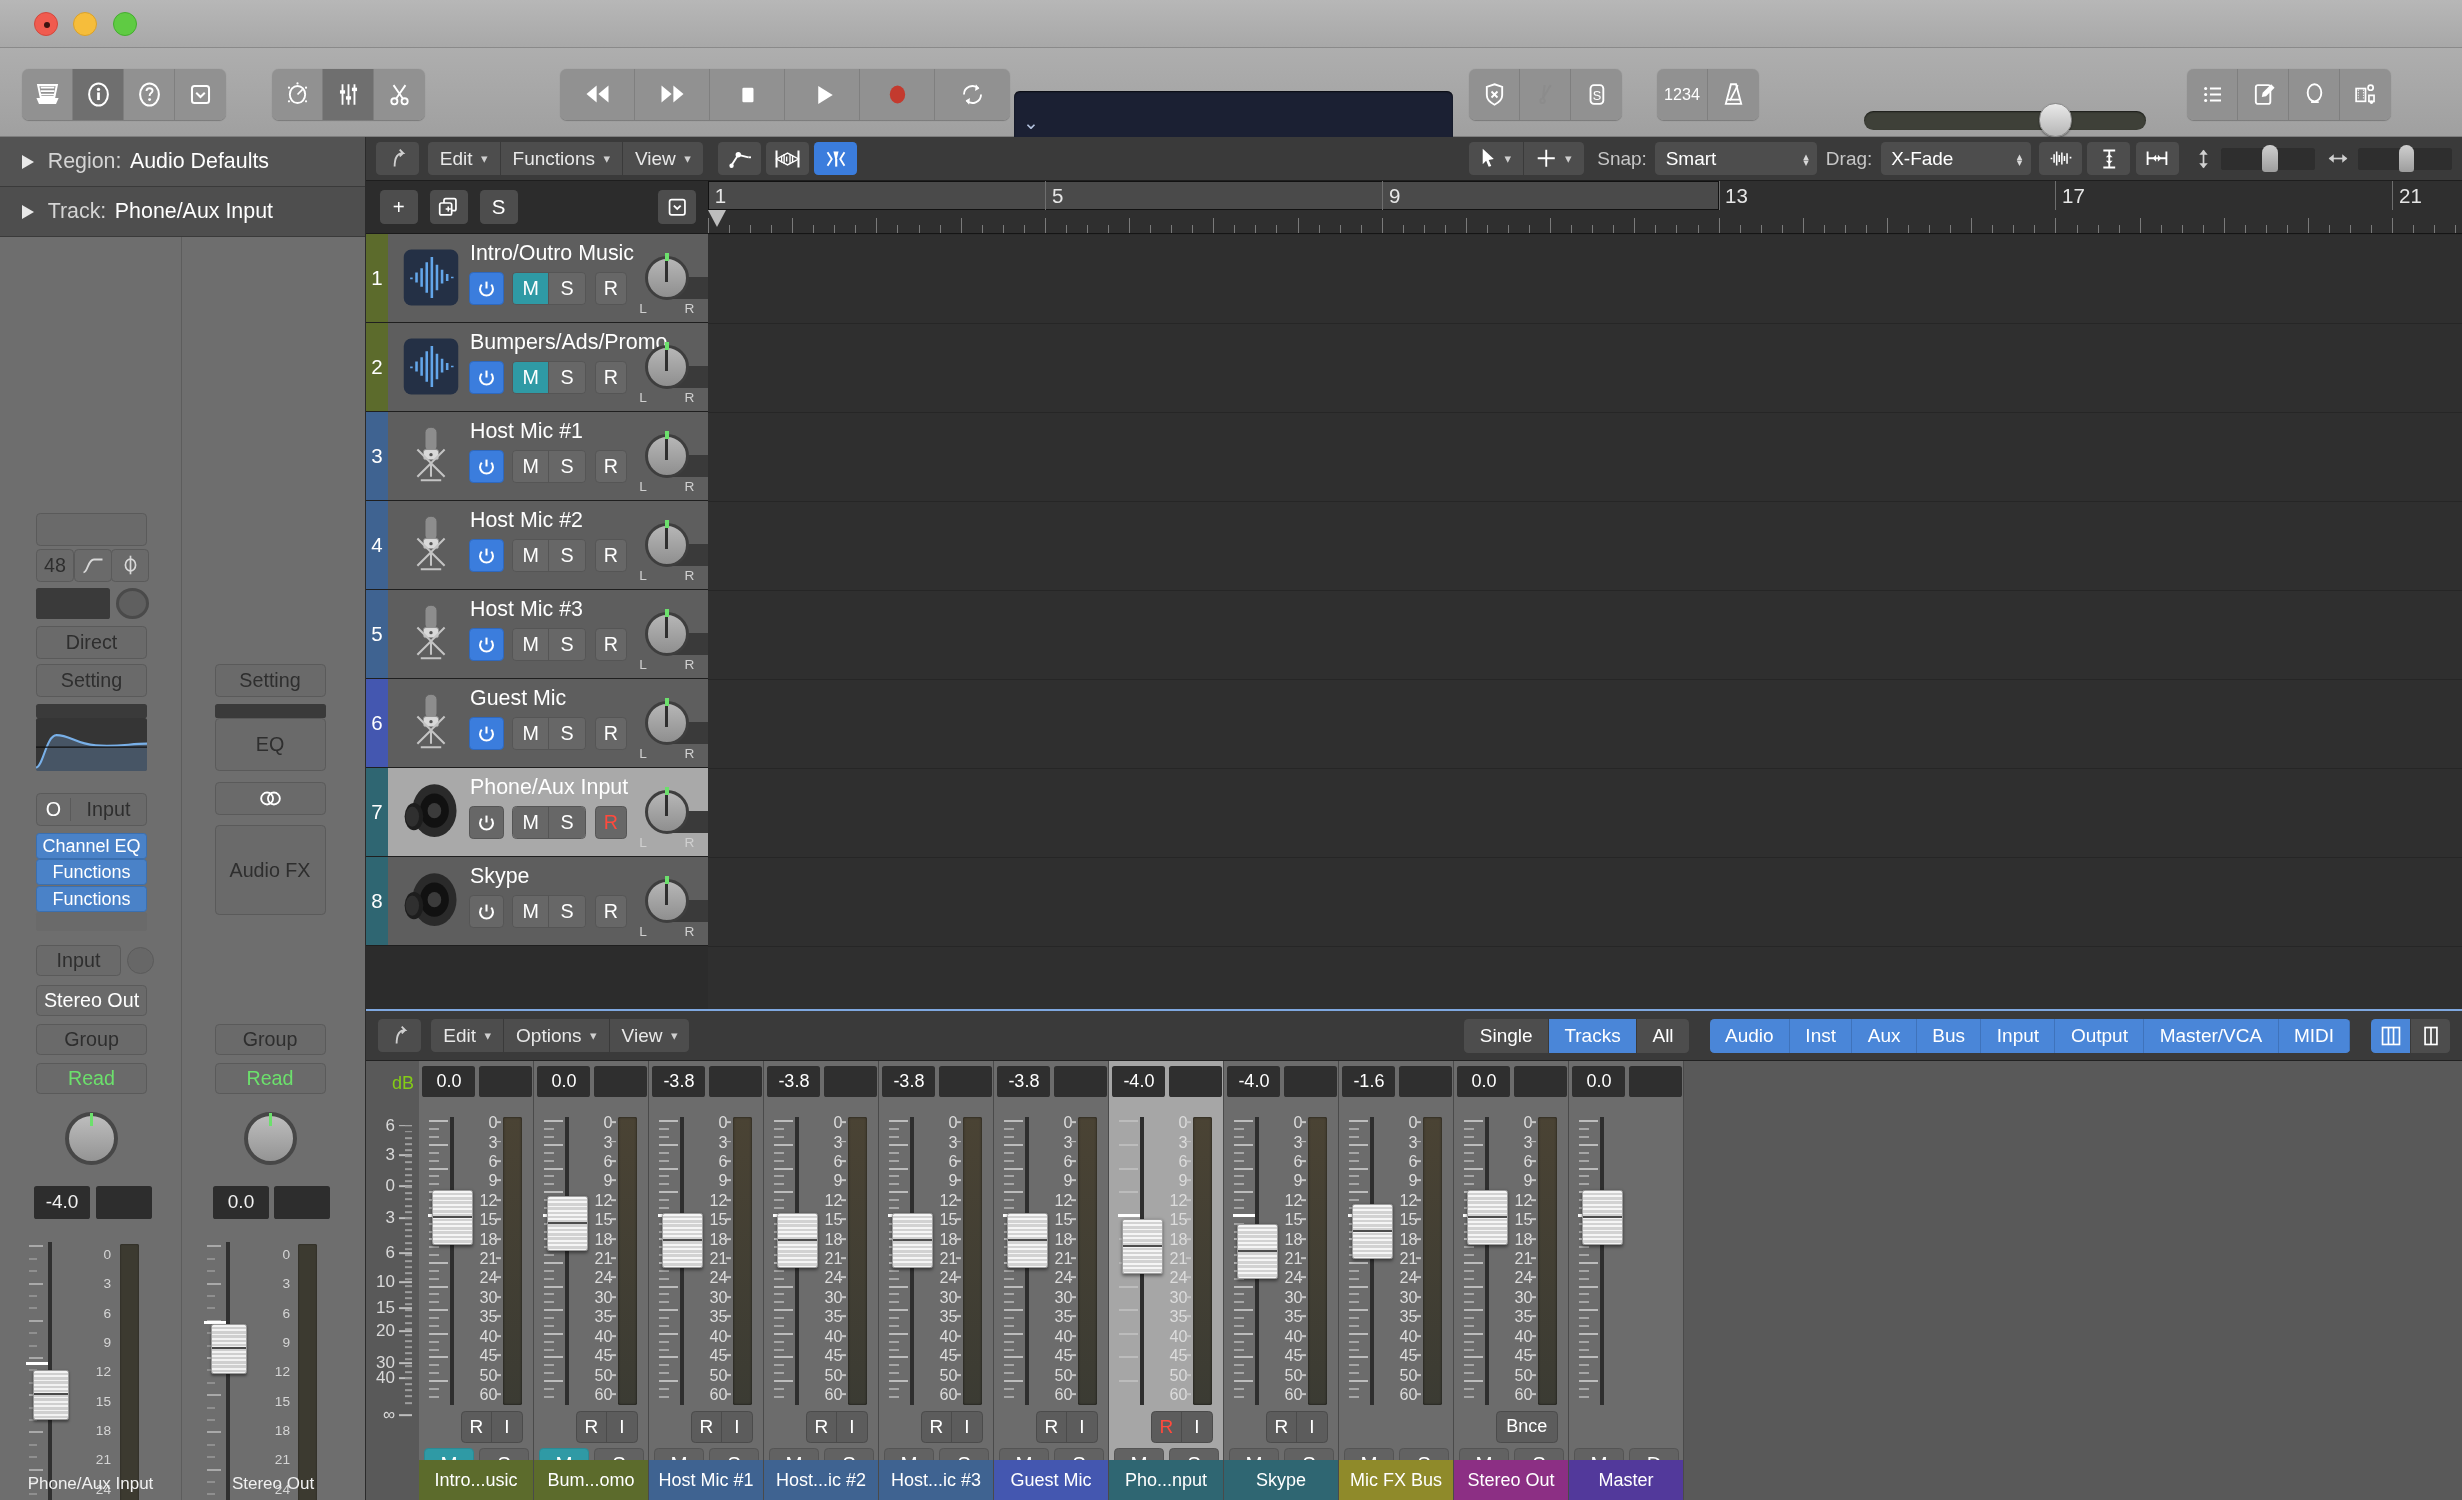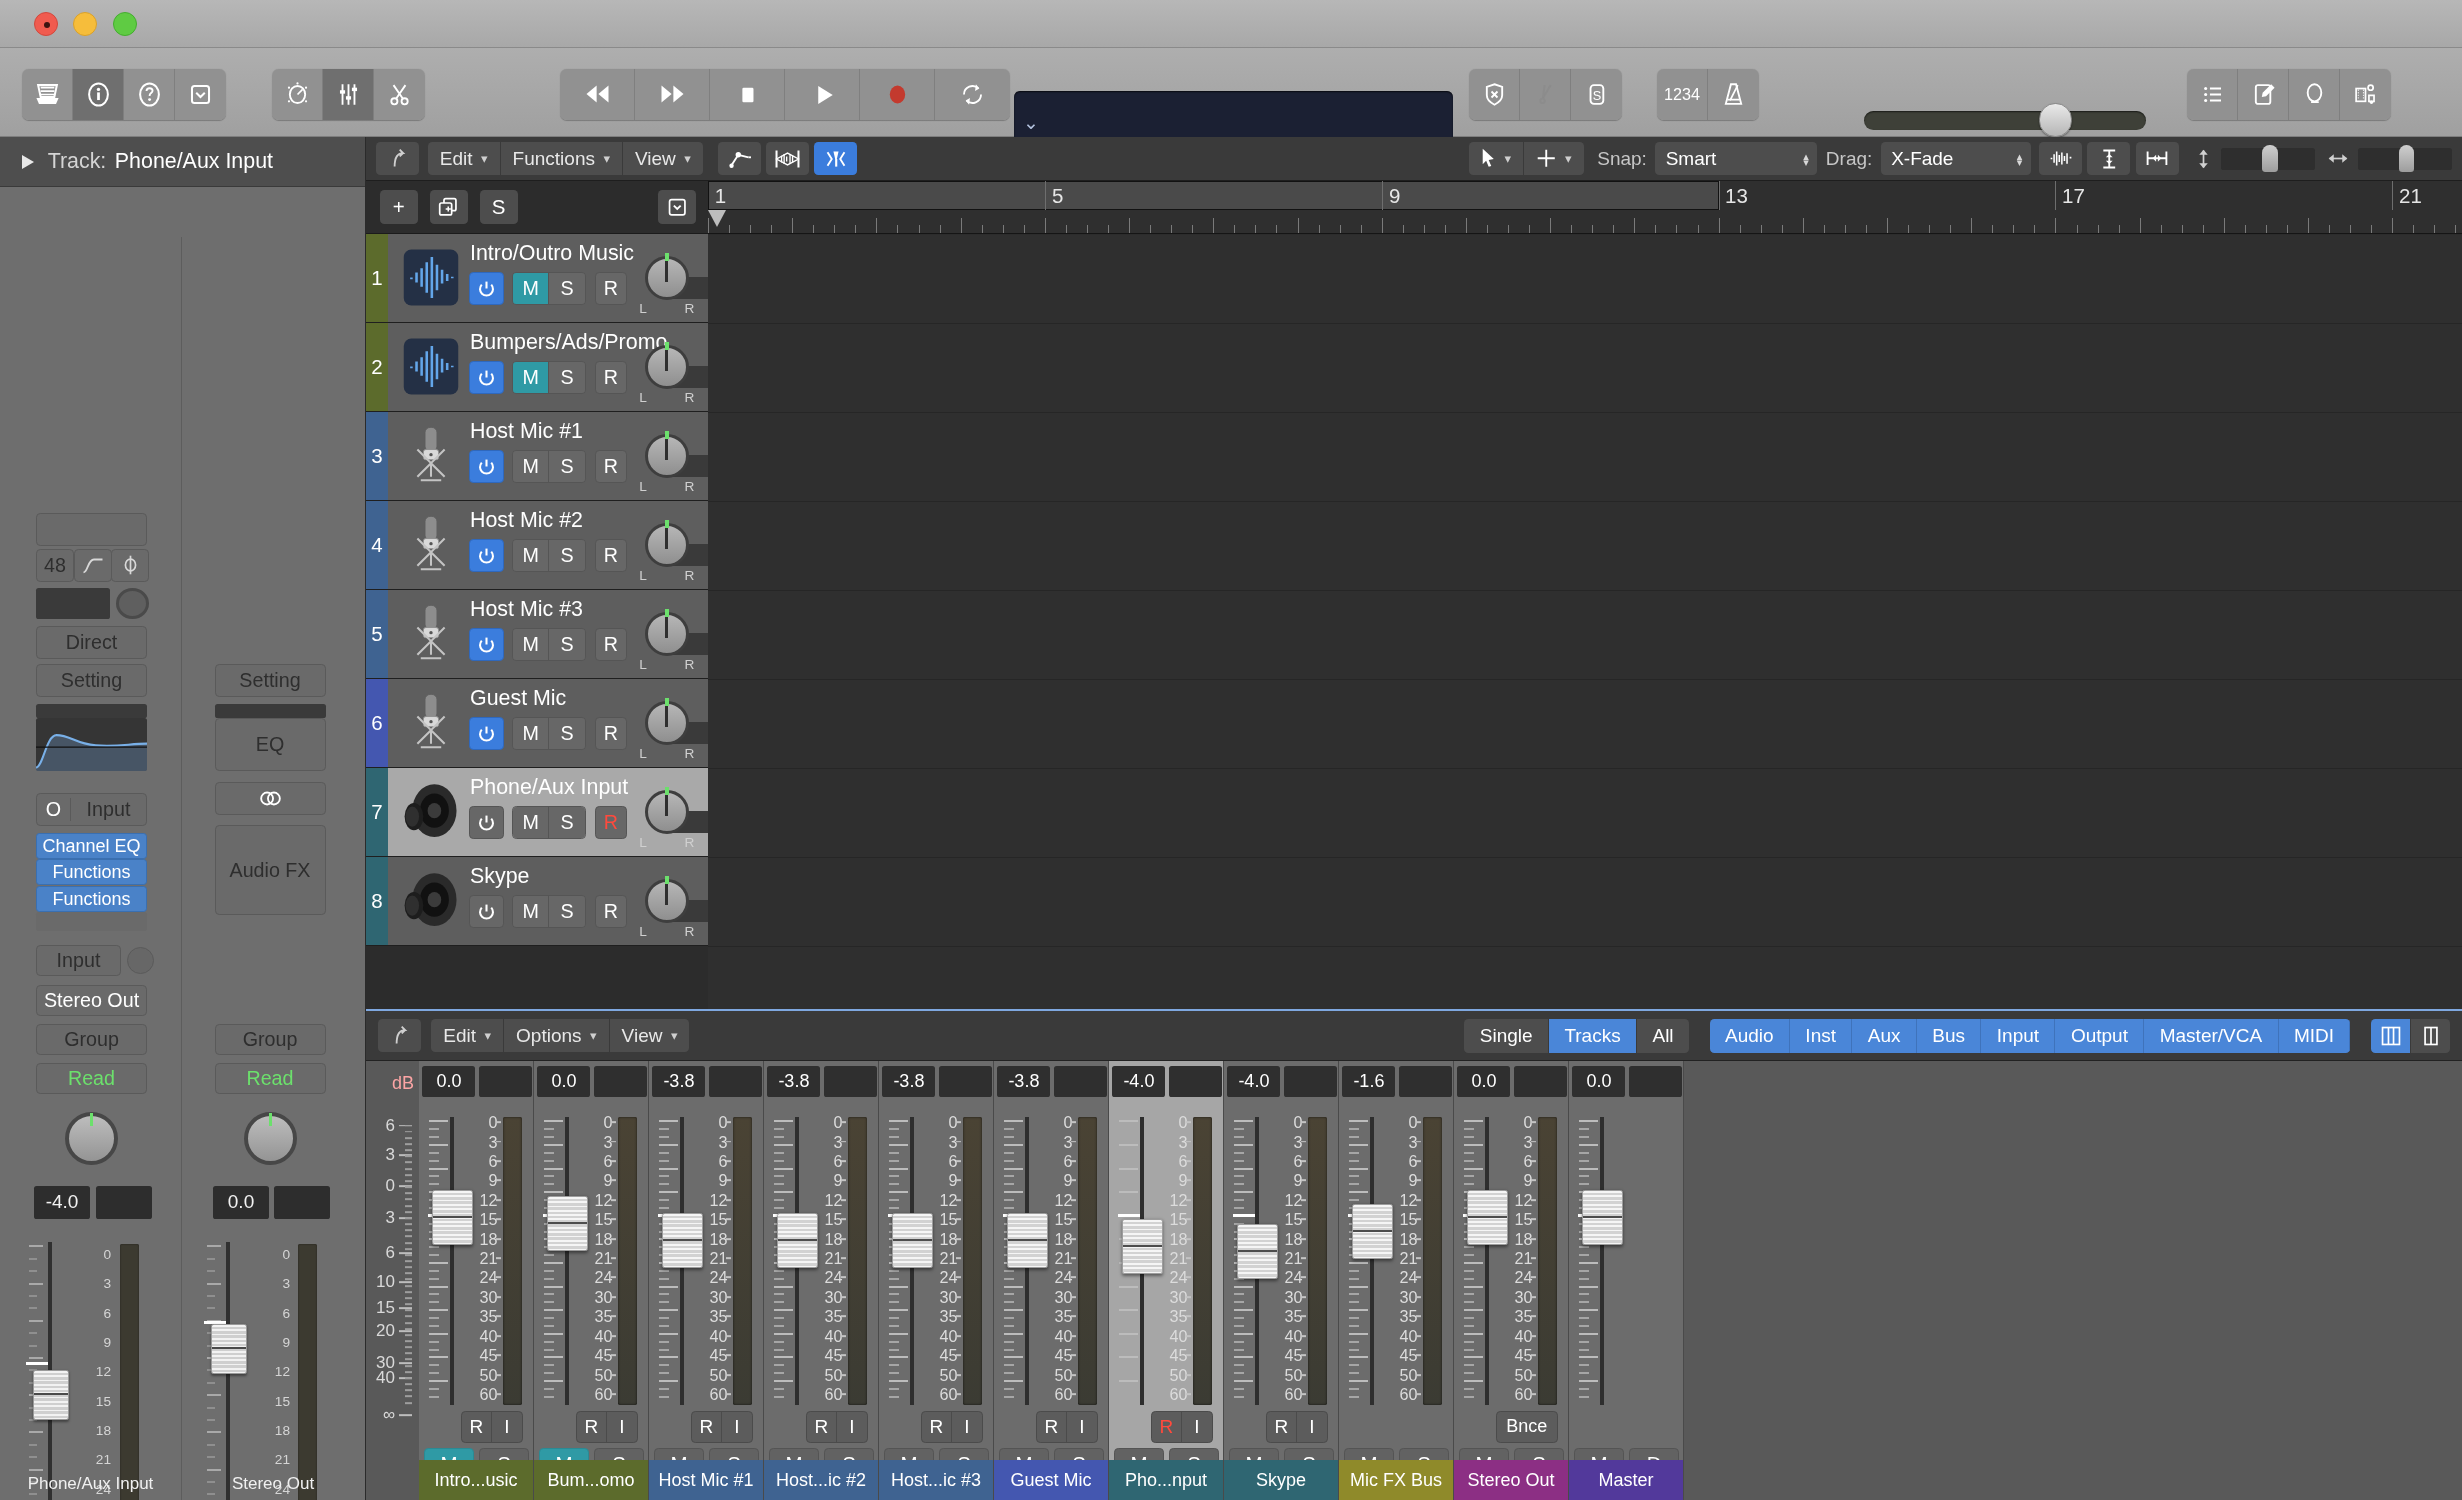--- a/index.html
+++ b/index.html
@@ -266,21 +266,21 @@
   .segs .s{
     height:34px; padding:0 15.4px; background:#4d4d4d; color:#fff; font-size:19px;
     display:flex;align-items:center;justify-content:center; border-right:0.9px solid #3a3a3a;
   }
   .segs .s:last-child{border-right:none;}
   .segs .s.on{ background:#4a86d8; }
   .segs.filters .s{ background:#4a86d8; border-right:0.9px solid #3f73bb;}
 
   .mxbody{ position:absolute; left:0; top:50px; right:0; bottom:0; display:flex; }
   .dbcol{ width:53px; position:relative; }
-  .dbcol .dbl{ position:absolute; left:0; top:12px; width:48px; text-align:right; color:#fca5a5; font-size:18px;}
+  .dbcol .dbl{ position:absolute; left:0; top:12px; width:48px; text-align:right; color:#84cc16; font-size:18px;}
   .dbcol .sc{ position:absolute; left:0; top:56px; width:48px; }
   .dbcol .sc span{ position:absolute; right:19px; color:#d9d9d9; font-size:17px; transform:translateY(-50%);}
   .dbcol .sc i{ position:absolute; right:1.7px; width:13.7px;height:1.7px;background:#bdbdbd; transform:translateY(-50%);}
   .dbcol .sc i.min{ width:7.7px; background:#9e9e9e;}
 
   .chan{
     width:115px; position:relative; border-right:0.9px solid #4a4a4a; background:#6c6c6c;
   }
   .chan.selc{ background:#a6a6a6; }
   .chan .gainrow{ position:absolute; left:3.4px; top:5.1px; display:flex; gap:3.4px; }
@@ -517,20 +517,25 @@
             <path d="M8 12h1M8 15h1M8 18h1M8 21h1M14 12h1M14 15h1M14 18h1M14 21h1" stroke="#fff" stroke-width="1.6"></path>
             <circle cx="23" cy="9" r="3" fill="none" stroke="#fff" stroke-width="2"></circle>
             <path d="M21 18h6v7h-6z" fill="none" stroke="#fff" stroke-width="2"></path>
             <circle cx="24" cy="26" r="2" fill="#fff"></circle>
           </svg>
       </div>
     </div>
   </div>
 
   <div class="inspector">
+    <div class="insphead">
+      <div class="tri"></div>
+      <span class="lbl">Region:</span>
+      <span class="v">Audio Defaults</span>
+    </div>
     <div class="insphead sel">
       <div class="tri"></div>
       <span class="lbl">Track:</span>
       <span class="v">Phone/Aux Input</span>
     </div>
 
     <div class="stripwrap">
 
       <div class="strip first">
         <div class="ibtn" style="left:36px;top:276px;width:111px;height:32.5px;"></div>

